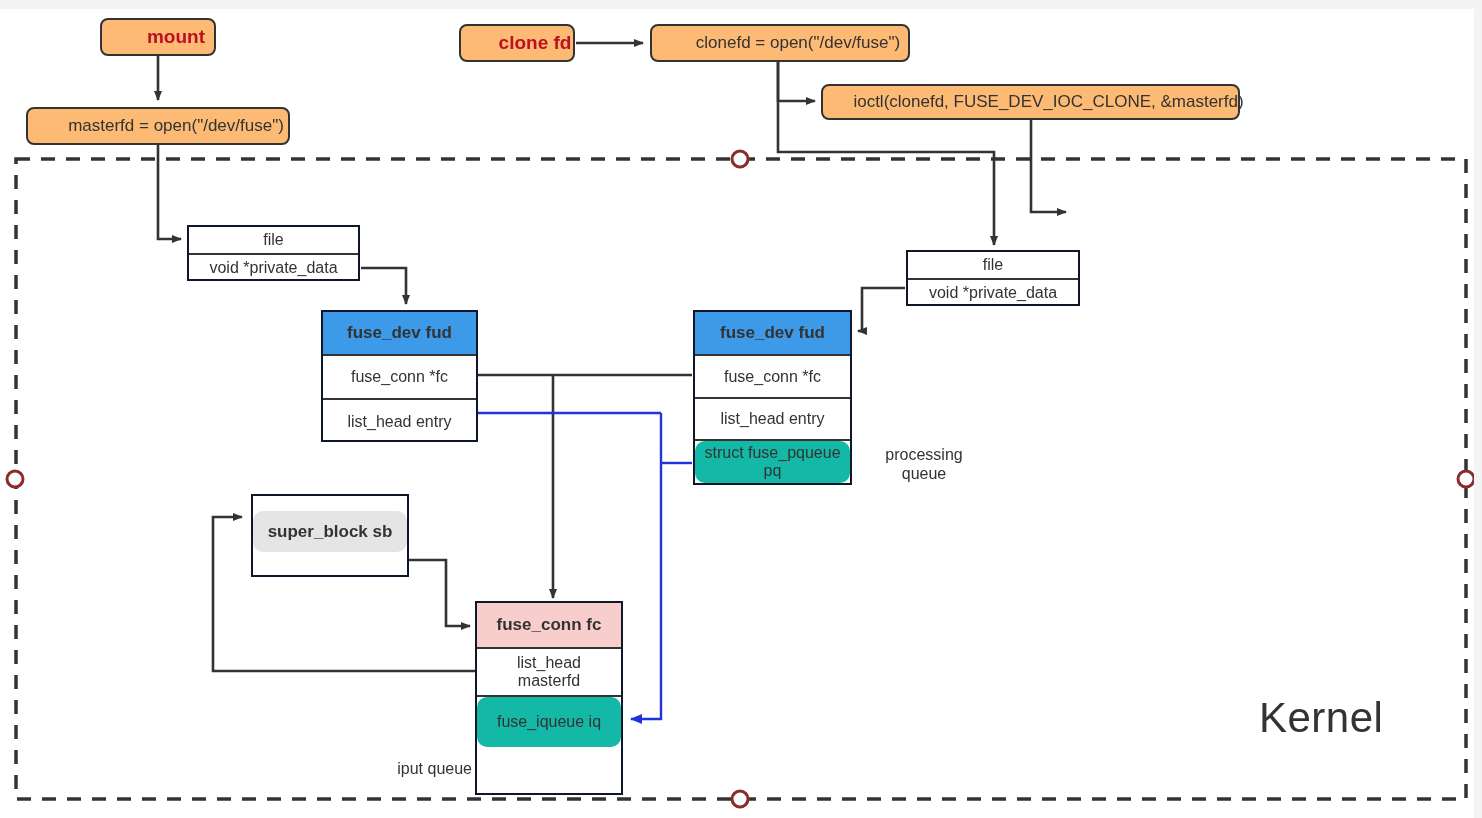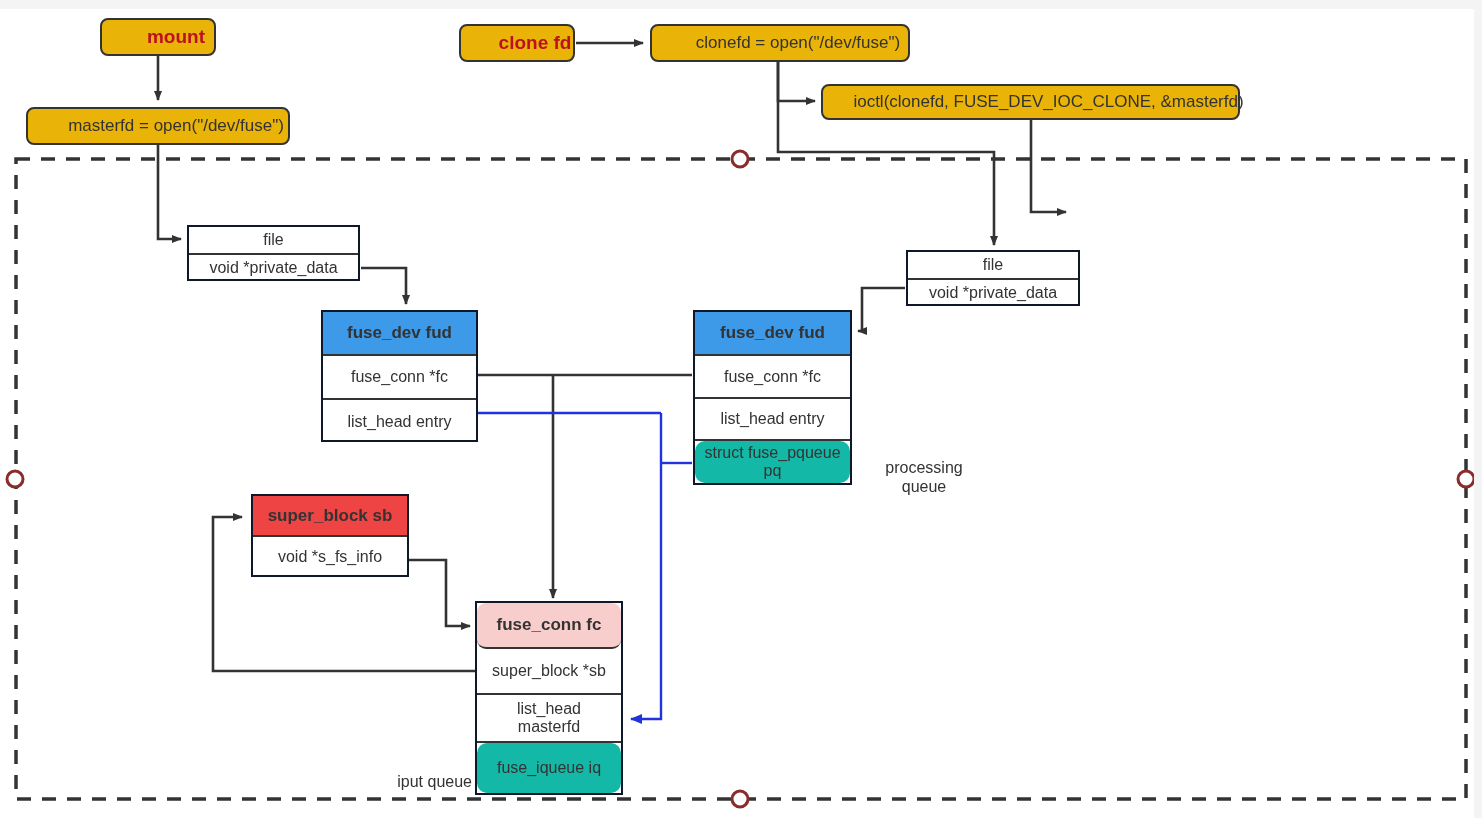--- a/index.html
+++ b/index.html
@@ -22,44 +22,44 @@
   #canvas::after{
     content:"";position:absolute;right:0;top:0;width:8px;height:818px;
     background:#f4f4f4;
   }
   svg.wires{position:absolute;left:0;top:0;width:1482px;height:818px;pointer-events:none;}
 
   .node{position:absolute;box-sizing:border-box;}
 
   
   .proc{
-    border:2px solid #333333;border-radius:8px;background:#eab308;
+    border:2px solid #333333;border-radius:8px;background:#fdba74;
     display:flex;align-items:center;justify-content:center;
     font-size:17px;color:#333333;white-space:nowrap;padding-left:36px;
   }
   .proc.red{font-weight:bold;color:#bb1122;font-size:19px;}
 
   
   .struct{border:2px solid #0f172a;background:#ffffff;}
   .struct .row{
     box-sizing:border-box;
     display:flex;align-items:center;justify-content:center;
     font-size:16px;color:#333333;text-align:center;line-height:1.12;
     border-bottom:2px solid #333333;
   }
   .struct .row:last-child{border-bottom:none;border-radius:10px;}
   .struct .hdr{font-weight:bold;font-size:17px;}
   .hdr.blue{background:#3d9ae8;text-align:center;}
-  .hdr.grey{background:#ef4444;}
-  .hdr.pink{background:#f8cecc;border-radius:9px;}
+  .hdr.grey{background:#e5e5e5;margin-top:15px;}
+  .hdr.pink{background:#f8cecc;}
   .row.yellow{background:#14b8a6;}
 
   .plain-label{
     position:absolute;font-size:16px;color:#333333;text-align:center;
-    line-height:1.2;white-space:pre-line;margin-top:13px;
+    line-height:1.2;white-space:pre-line;
   }
   .kernel-label{
     position:absolute;font-size:42px;color:#333333;letter-spacing:0.5px;
   }
 </style>
 </head>
 <body>
 
 <div id="canvas">
 
@@ -146,27 +146,26 @@
     <div class="row" style="height:42px;">list_head entry</div>
     <div class="row yellow" style="height:42px;">struct
 fuse_pqueue pq</div>
   </div>
 
   <div class="plain-label" style="left:869px;top:445px;width:110px;">processing
 queue</div>
 
   <div class="node struct" style="left:251px;top:494px;width:158px;height:83px;">
     <div class="row hdr grey" style="height:41px;">super_block sb</div>
-    <div class="row" style="height:40px;">void *s_fs_info</div>
   </div>
 
   <div class="node struct" style="left:475px;top:601px;width:148px;height:194px;">
     <div class="row hdr pink" style="height:46px;">fuse_conn fc</div>
-    <div class="row" style="height:46px;">super_block *sb</div>
     <div class="row" style="height:48px;white-space:pre-line;">list_head
 masterfd</div>
     <div class="row yellow" style="height:50px;">fuse_iqueue iq</div>
   </div>
 
   <div class="plain-label" style="left:368px;top:759px;width:104px;text-align:right;">iput queue</div>
 
+  <div class="kernel-label" style="left:1259px;top:694px;">Kernel</div>
 
 </div>
 
 </body></html>

